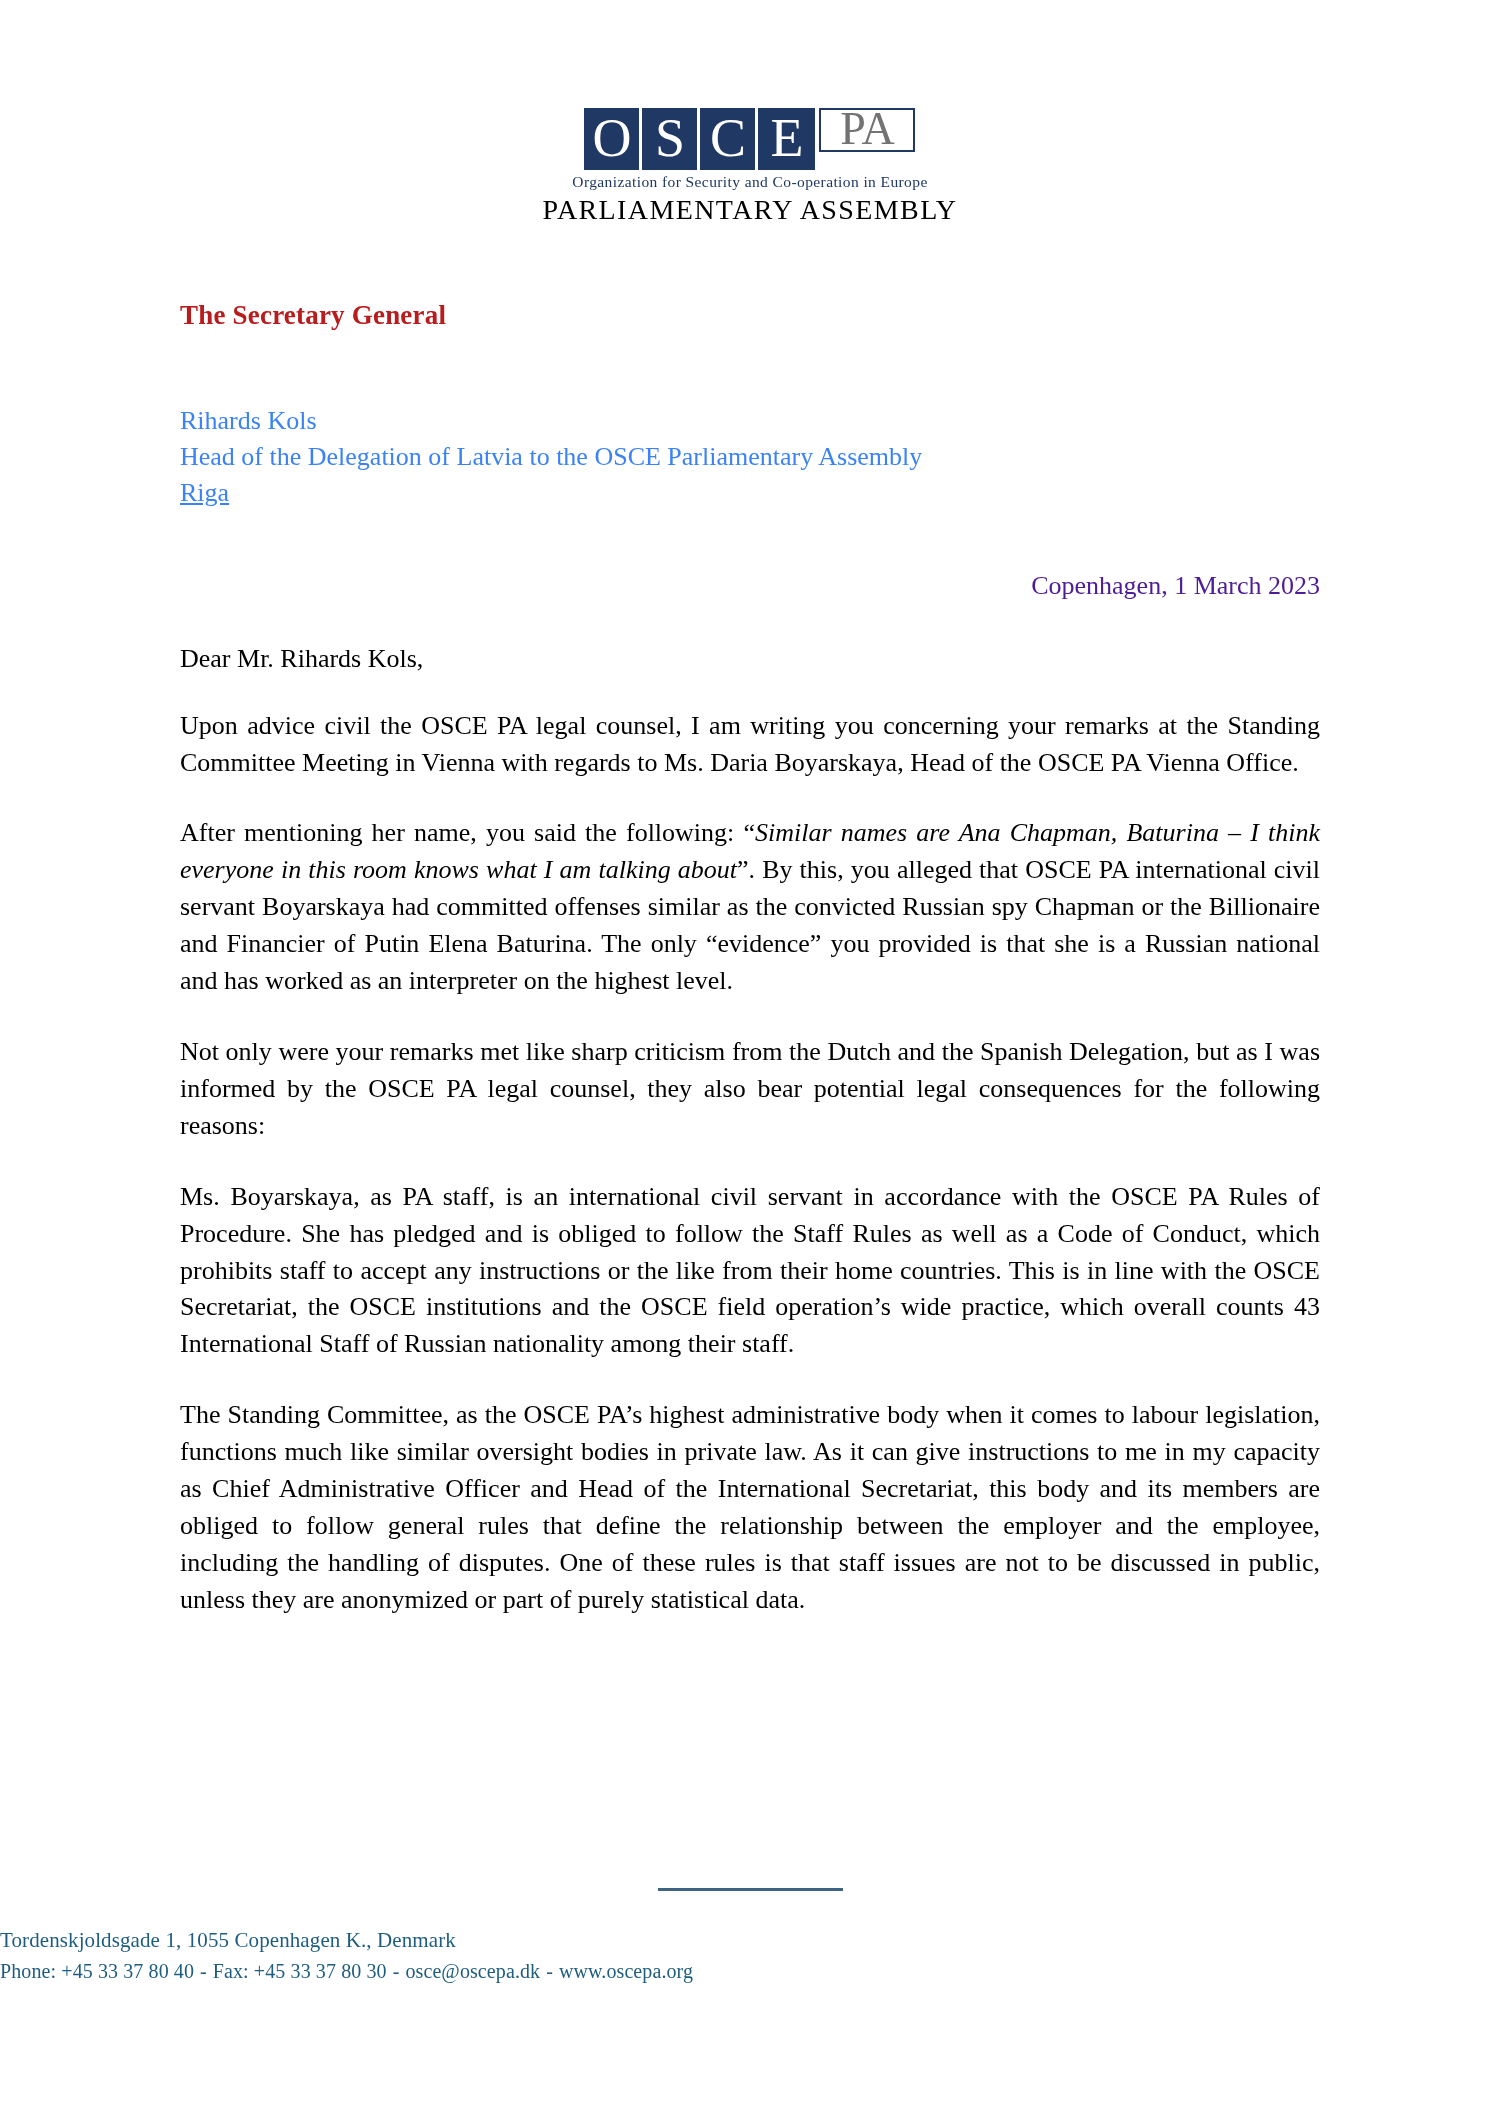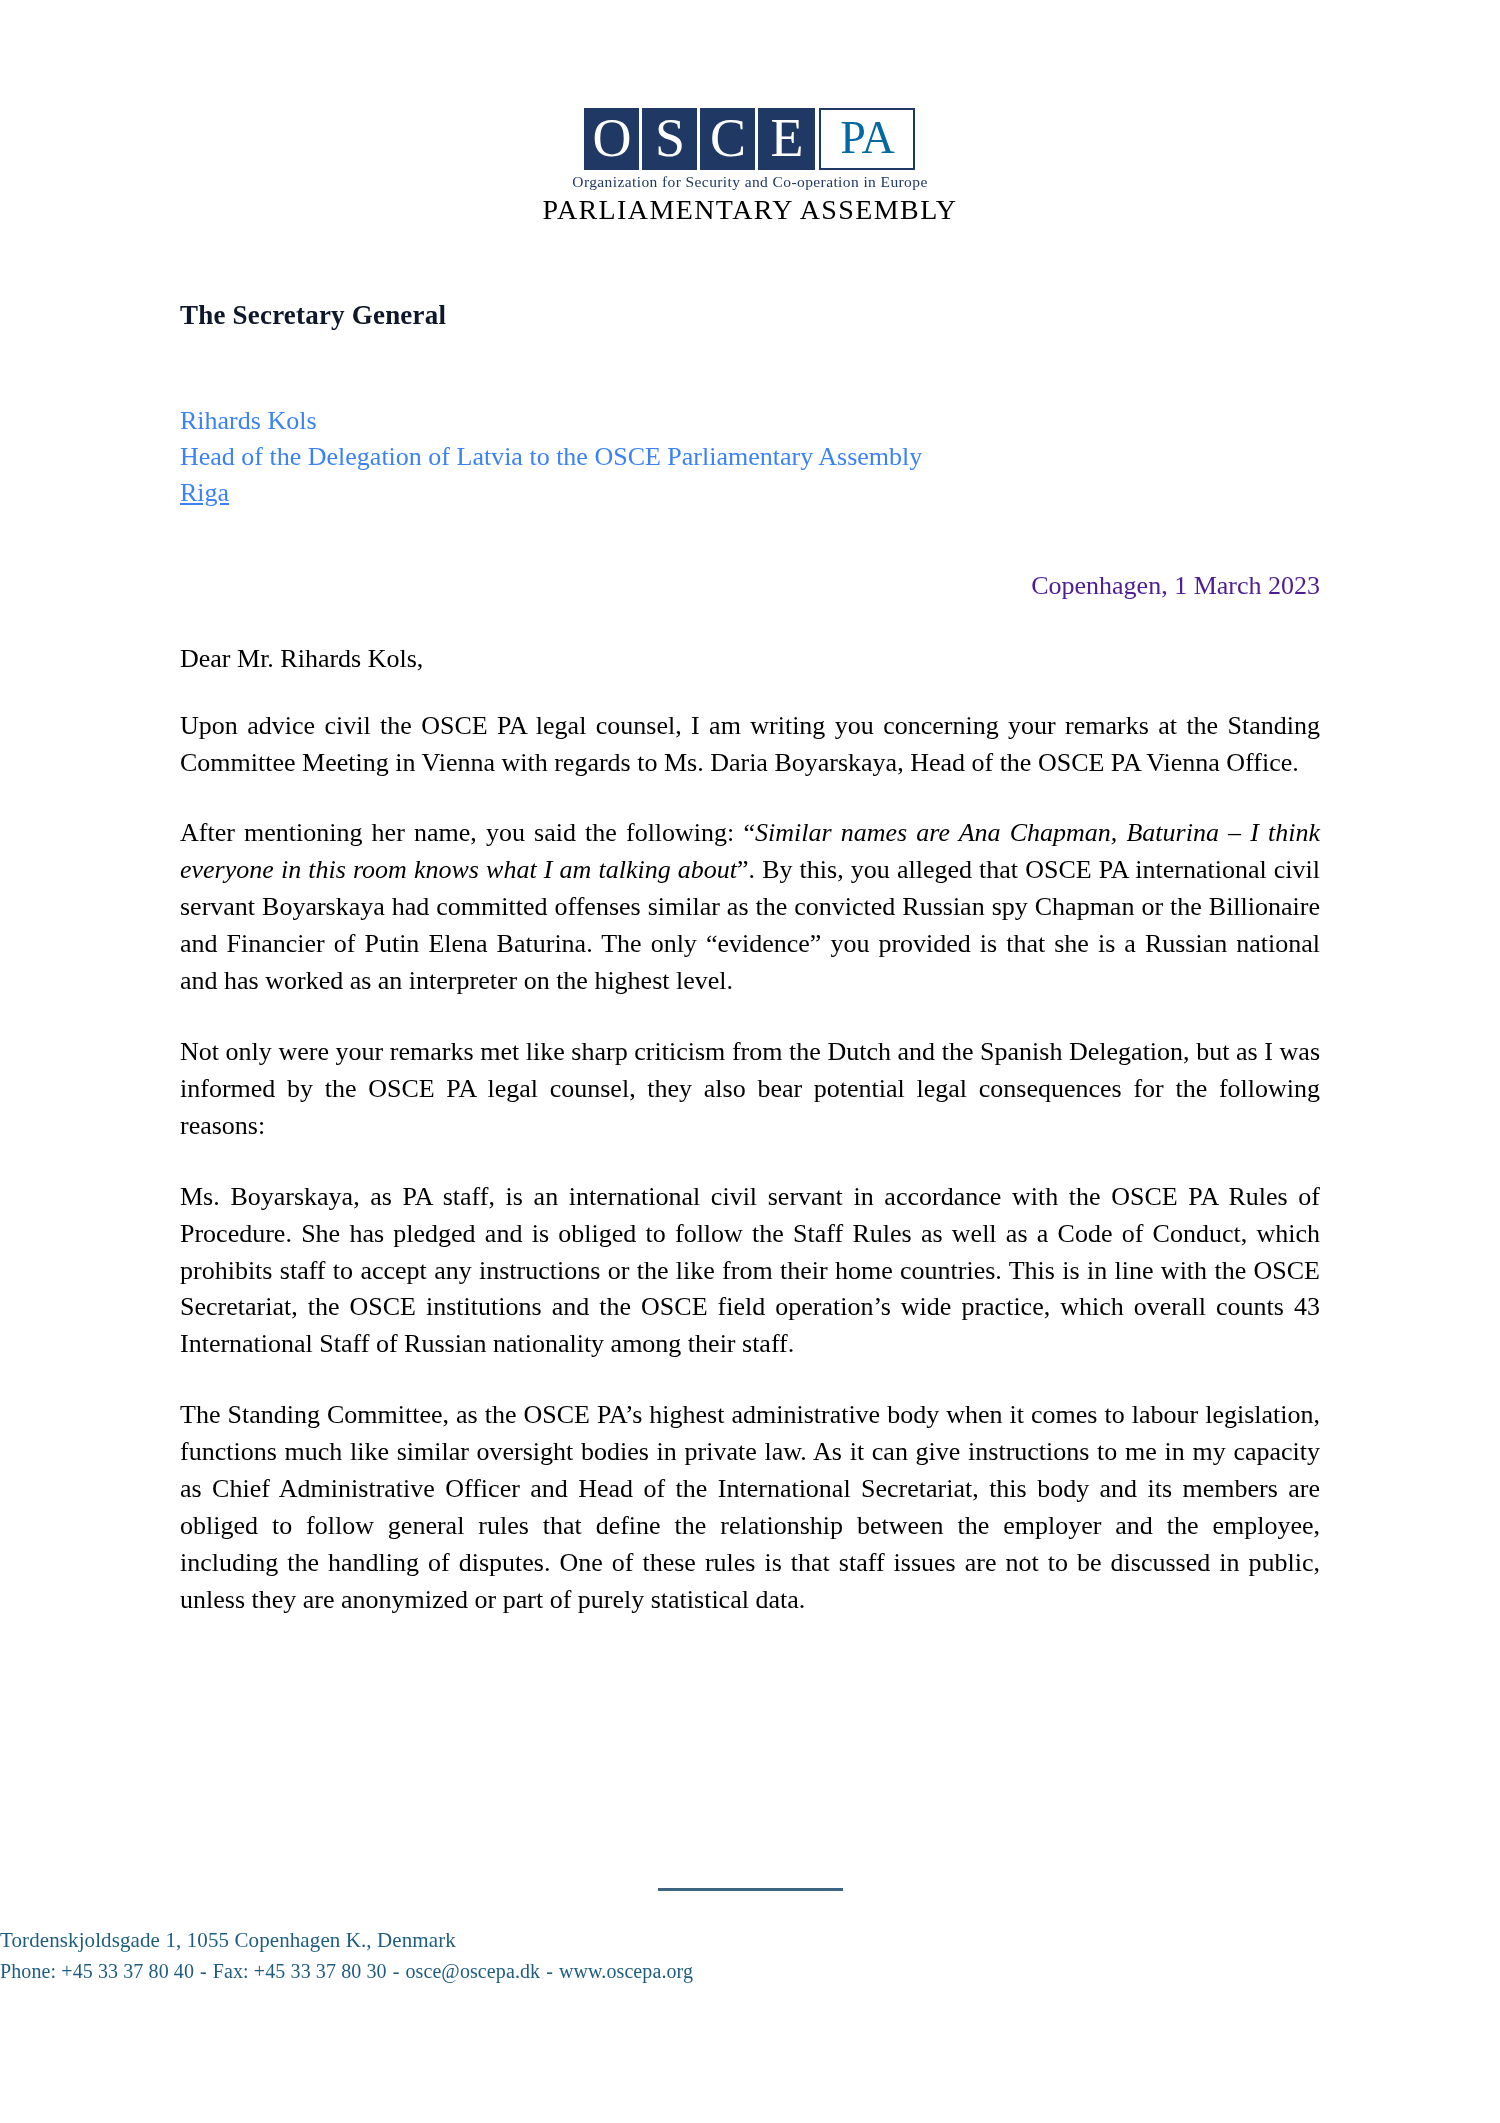--- a/index.html
+++ b/index.html
@@ -55,24 +55,24 @@
     font-weight: 400;
     letter-spacing: 0;
     padding-bottom: 3px;
     box-sizing: border-box;
   }
 
   .logo-tile.wide { width: 57px; }
 
   .logo-pa {
     border: 2px solid #1f3864;
-    color: #0369a1;
+    color: #737373;
     background: #ffffff;
     width: 96px;
-    height: 62px;
+    height: 44px;
     display: flex;
     align-items: center;
     justify-content: center;
     font-family: "Liberation Serif", "DejaVu Serif", serif;
     font-size: 46px;
     line-height: 1;
     padding-bottom: 3px;
     box-sizing: border-box;
     margin-left: 1px;
   }
@@ -98,21 +98,21 @@
 
   
   .content {
     position: absolute;
     left: 180px;
     right: 180px;
     top: 300px;
   }
 
   .sg-title {
-    color: #0f172a;
+    color: #b91c1c;
     font-weight: bold;
     font-size: 27px;
     margin: 0 0 0 0;
     letter-spacing: 0.2px;
   }
 
   .addressee {
     margin-top: 72px;
     font-size: 26px;
     line-height: 1.38;

